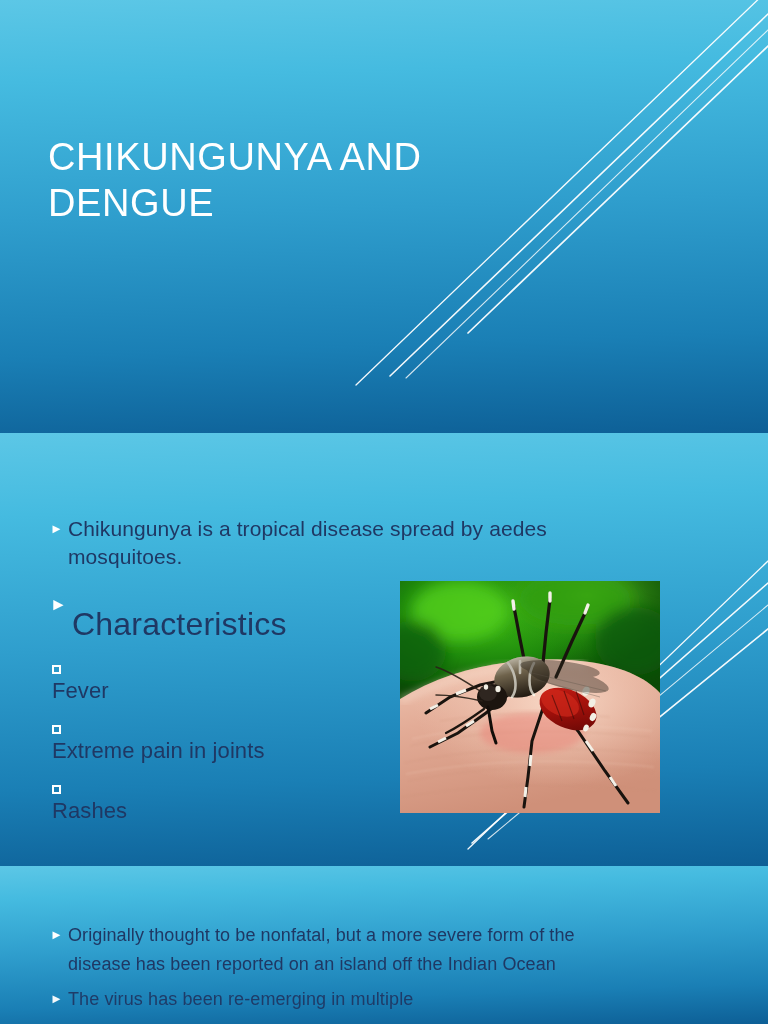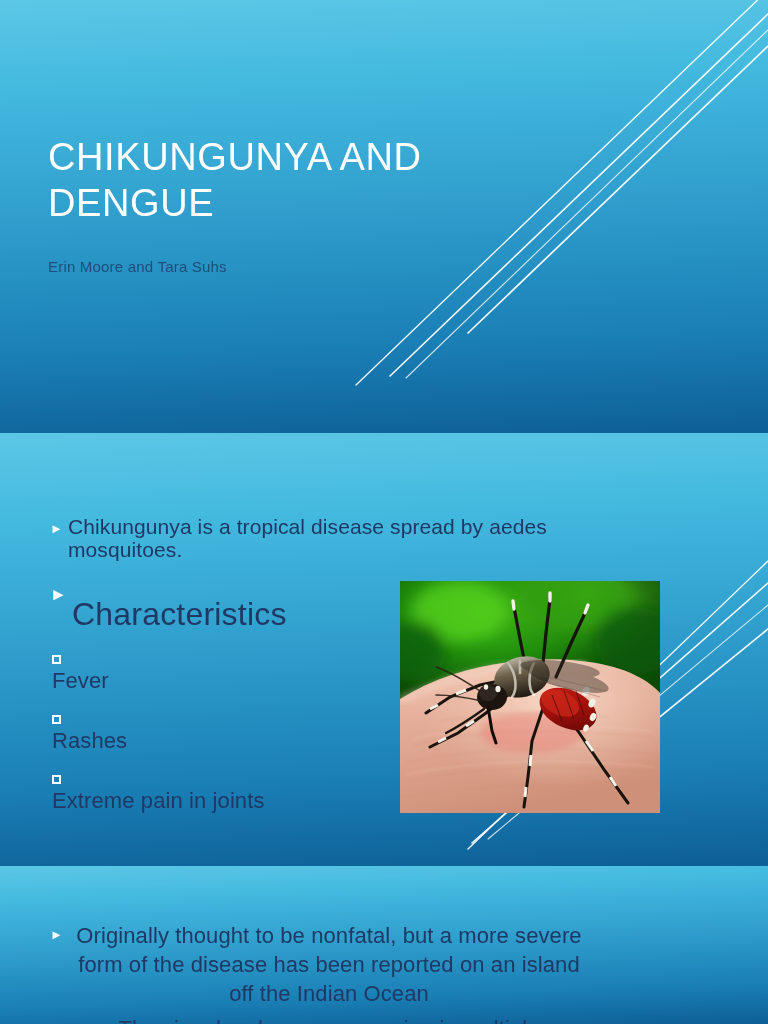--- a/index.html
+++ b/index.html
@@ -92,21 +92,21 @@
 
   
   .lvl1 { margin-bottom: 6px; }
   .lvl1 .bullet-mark {
     font-size: 13px;
     padding-top: 7px;
     width: 18px;
   }
   .lvl1 .bullet-text {
     font-size: 21px;
-    line-height: 23px;
+    line-height: 28px;
     letter-spacing: 0.1px;
   }
 
   
   .lvl1-big { margin: 14px 0 8px 0; }
   .lvl1-big .bullet-mark {
     font-size: 17px;
     padding-top: 11px;
     width: 22px;
   }
@@ -137,23 +137,22 @@
   }
 
   
   .body-block-3 {
     position: absolute;
     left: 50px;
     top: 55px;
     width: 540px;
   }
   .body-block-3 .lvl1 .bullet-text {
-    font-size: 22px;
+    font-size: 18px;
     line-height: 29px;
-    text-align: center;
   }
   .clipped {
     opacity: 0.95;
   }
 
   
   .photo {
     position: absolute;
     left: 400px;
     top: 148px;
@@ -177,21 +176,20 @@
           <line x1="420" y1="-10" x2="8" y2="385" stroke-width="1.3" opacity="0.95"></line>
           <line x1="420" y1="14" x2="42" y2="376" stroke-width="1.6" opacity="0.95"></line>
           <line x1="420" y1="30" x2="58" y2="378" stroke-width="1.1" opacity="0.8"></line>
           <line x1="420" y1="46" x2="120" y2="333" stroke-width="1.7" opacity="0.95"></line>
         </g>
       </svg>
     </div>
 
     <div class="title-block">
       <h1 class="deck-title">Chikungunya and Dengue</h1>
-      <p class="deck-subtitle">Erin Moore and Tara Suhs</p>
     </div>
 
   </section>
 
   <section class="slide slide-2">
 
     <div class="swoosh">
       <svg viewBox="0 0 420 433" preserveAspectRatio="none">
         <g stroke="#ffffff" fill="none" stroke-linecap="round">
           <line x1="420" y1="128" x2="120" y2="416" stroke-width="1.3" opacity="0.95"></line>
@@ -215,26 +213,26 @@
       </div>
 
       <div class="bullet-row lvl2">
         <span class="bullet-mark"><i class="sq"></i></span>
         <span class="bullet-text">Fever</span>
       </div>
 
 
       <div class="bullet-row lvl2">
         <span class="bullet-mark"><i class="sq"></i></span>
-        <span class="bullet-text">Rashes</span>
+        <span class="bullet-text">Extreme pain in joints</span>
       </div>
 
       <div class="bullet-row lvl2">
         <span class="bullet-mark"><i class="sq"></i></span>
-        <span class="bullet-text">Extreme pain in joints</span>
+        <span class="bullet-text">Rashes</span>
       </div>
 
     </div>
 
     <div class="photo">
       <svg viewBox="0 0 260 232" preserveAspectRatio="none">
         <defs>
           <radialGradient id="folA" cx="35%" cy="22%" r="62%">
             <stop offset="0%" stop-color="#3fbf16"></stop>
             <stop offset="55%" stop-color="#1f8a0c"></stop>

